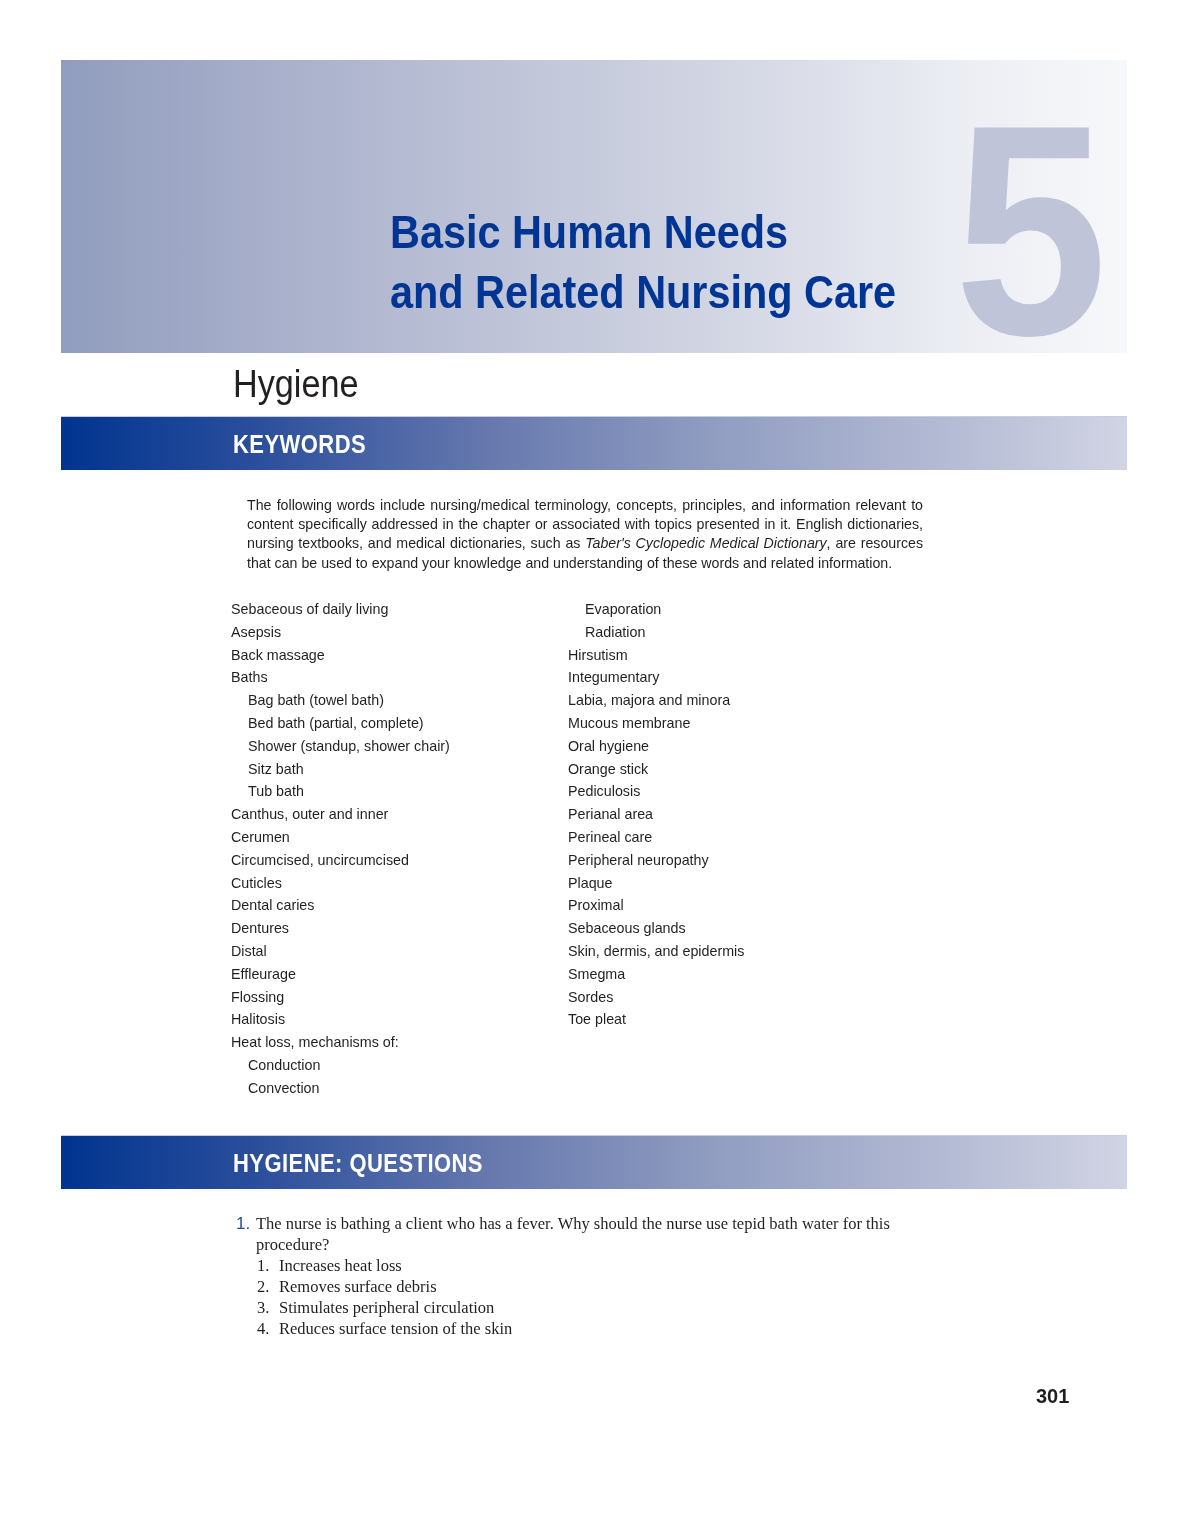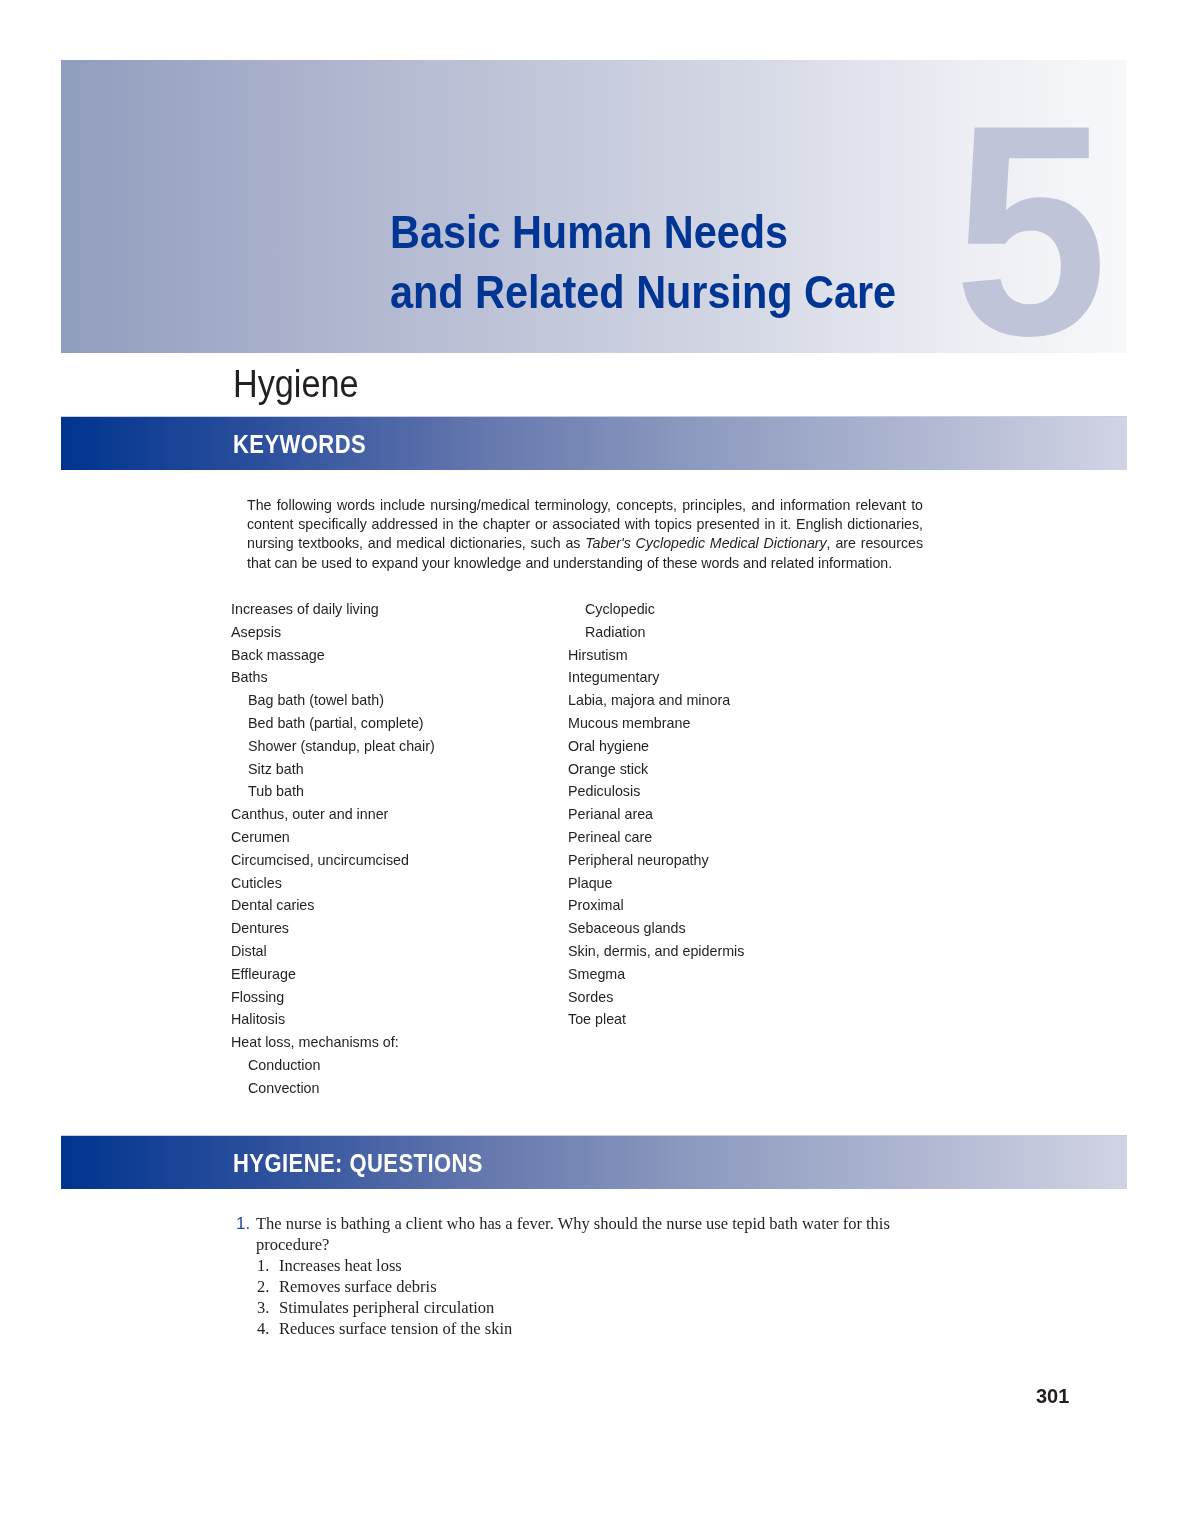--- a/index.html
+++ b/index.html
@@ -83,45 +83,45 @@
 
 <h1 class="section-title">Hygiene</h1>
 
 <div class="banner keywords">
   <span class="banner-label">KEYWORDS</span>
 </div>
 
 <p class="intro"><span>The following words include nursing/medical terminology, concepts, principles, and information relevant to content specifically addressed in the chapter or associated with topics presented in it. English dictionaries, nursing textbooks, and medical dictionaries, such as </span><em>Taber's Cyclopedic Medical Dictionary</em><span>, are resources that can be used to expand your knowledge and understanding of these words and related information.</span></p>
 
 <ul class="kw-col left" id="kw-left">
-    <li class="">Increases of daily living</li>
+    <li class="">Sebaceous of daily living</li>
     <li class="">Asepsis</li>
     <li class="">Back massage</li>
     <li class="">Baths</li>
     <li class="sub">Bag bath (towel bath)</li>
     <li class="sub">Bed bath (partial, complete)</li>
-    <li class="sub">Shower (standup, pleat chair)</li>
+    <li class="sub">Shower (standup, shower chair)</li>
     <li class="sub">Sitz bath</li>
     <li class="sub">Tub bath</li>
     <li class="">Canthus, outer and inner</li>
     <li class="">Cerumen</li>
     <li class="">Circumcised, uncircumcised</li>
     <li class="">Cuticles</li>
     <li class="">Dental caries</li>
     <li class="">Dentures</li>
     <li class="">Distal</li>
     <li class="">Effleurage</li>
     <li class="">Flossing</li>
     <li class="">Halitosis</li>
     <li class="">Heat loss, mechanisms of:</li>
     <li class="sub">Conduction</li>
     <li class="sub">Convection</li>
   </ul>
 <ul class="kw-col right" id="kw-right">
-    <li class="sub">Cyclopedic</li>
+    <li class="sub">Evaporation</li>
     <li class="sub">Radiation</li>
     <li class="">Hirsutism</li>
     <li class="">Integumentary</li>
     <li class="">Labia, majora and minora</li>
     <li class="">Mucous membrane</li>
     <li class="">Oral hygiene</li>
     <li class="">Orange stick</li>
     <li class="">Pediculosis</li>
     <li class="">Perianal area</li>
     <li class="">Perineal care</li>

